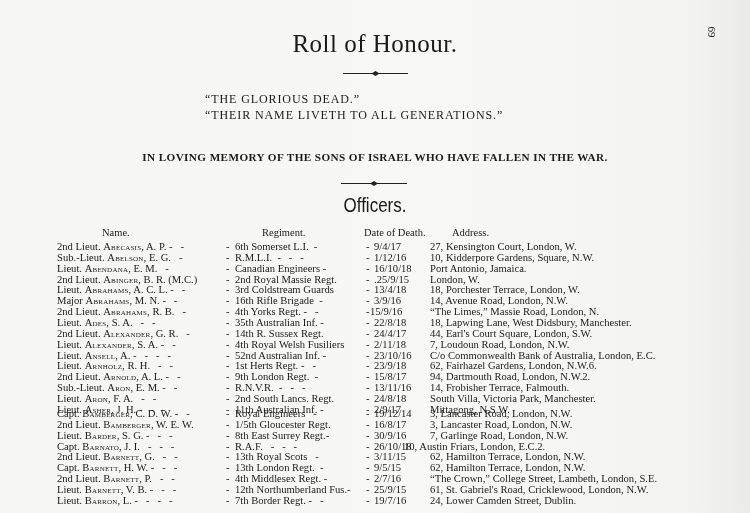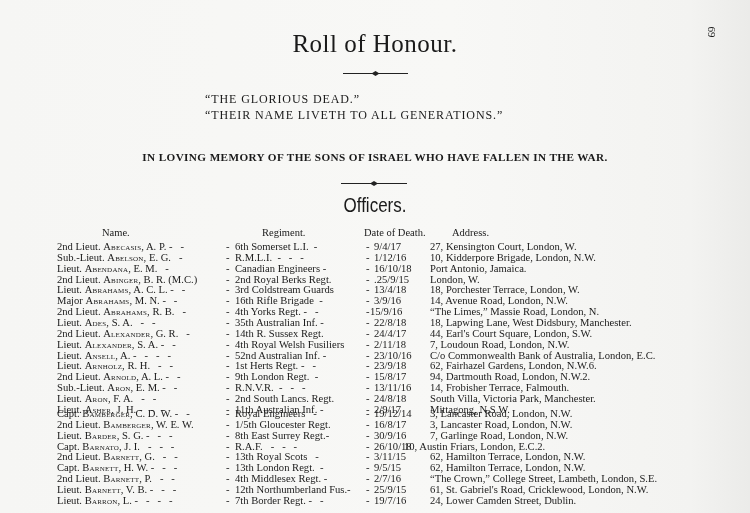--- a/index.html
+++ b/index.html
@@ -66,34 +66,34 @@
         <span class="cell" style="left:366px">-</span>
         <span class="cell" style="left:374px">9/4/17</span>
         <span class="cell" style="left:430px">27, Kensington Court, London, W.</span>
       </div>
       <div class="row" style="top: 251.85px; left: 0px; width: 750px;">
         <span class="cell" style="left:57px"><span>Sub.-Lieut.</span> <span class="sc">Abelson</span><span>, E. G.</span><span style="white-space:pre">   -</span></span>
         <span class="cell" style="left:226px">-</span>
         <span class="cell" style="left:235px"><span>R.M.L.I.</span><span style="white-space:pre">  -   -   -</span></span>
         <span class="cell" style="left:366px">-</span>
         <span class="cell" style="left:374px">1/12/16</span>
-        <span class="cell" style="left:430px">10, Kidderpore Brigade, London, N.W.</span>
+        <span class="cell" style="left:430px">10, Kidderpore Gardens, Square, N.W.</span>
       </div>
       <div class="row" style="top: 262.7px; left: 0px; width: 654px;">
         <span class="cell" style="left:57px"><span>Lieut.</span> <span class="sc">Abendana</span><span>, E. M.</span><span style="white-space:pre">   -</span></span>
         <span class="cell" style="left:226px">-</span>
         <span class="cell" style="left:235px"><span>Canadian Engineers</span><span style="white-space:pre"> -</span></span>
         <span class="cell" style="left:366px">-</span>
         <span class="cell" style="left:374px">16/10/18</span>
         <span class="cell" style="left:430px">Port Antonio, Jamaica.</span>
       </div>
       <div class="row" style="top: 273.55px; left: 0px; width: 750px;">
         <span class="cell" style="left:57px"><span>2nd Lieut.</span> <span class="sc">Abinger</span><span>, B. R. (M.C.)</span><span style="white-space:pre"></span></span>
         <span class="cell" style="left:226px">-</span>
-        <span class="cell" style="left:235px"><span>2nd Royal Berks Regt.</span><span style="white-space:pre"></span></span>
+        <span class="cell" style="left:235px"><span>2nd Royal Massie Regt.</span><span style="white-space:pre"></span></span>
         <span class="cell" style="left:366px">-</span>
         <span class="cell" style="left:374px">.25/9/15</span>
         <span class="cell" style="left:430px">London, W.</span>
       </div>
       <div class="row" style="top: 284.4px; left: 0px; width: 750px;">
         <span class="cell" style="left:57px"><span>Lieut.</span> <span class="sc">Abrahams</span><span>, A. C. L.</span><span style="white-space:pre"> -   -</span></span>
         <span class="cell" style="left:226px">-</span>
         <span class="cell" style="left:235px"><span>3rd Coldstream Guards</span><span style="white-space:pre"></span></span>
         <span class="cell" style="left:366px">-</span>
         <span class="cell" style="left:374px">13/4/18</span>

